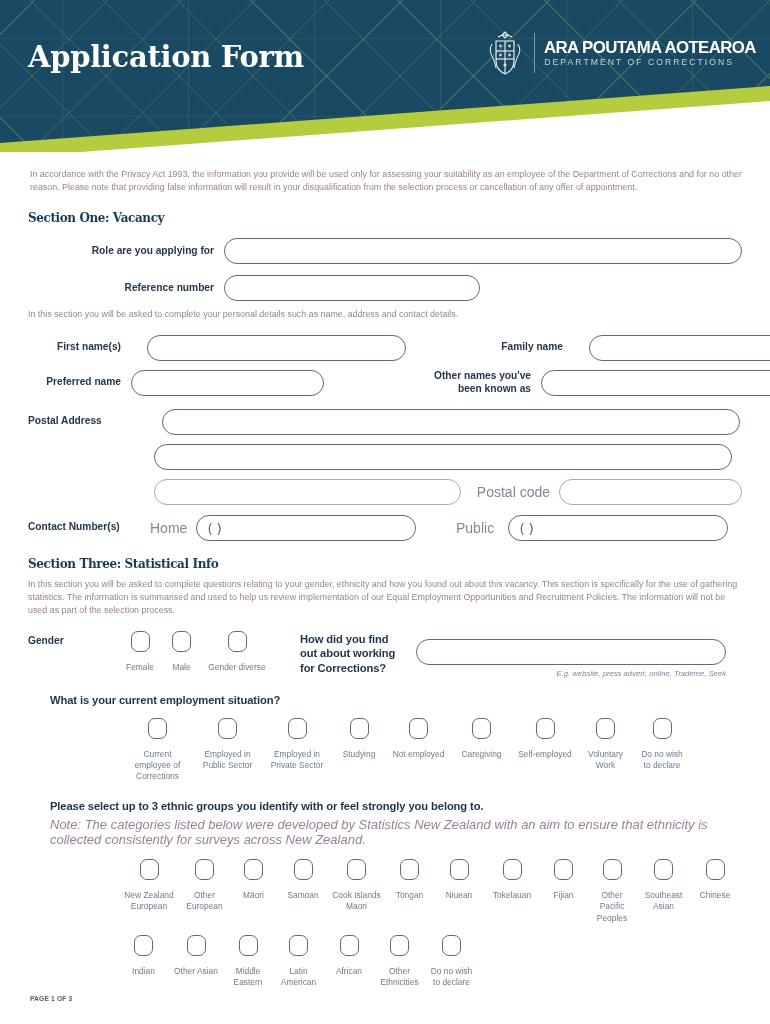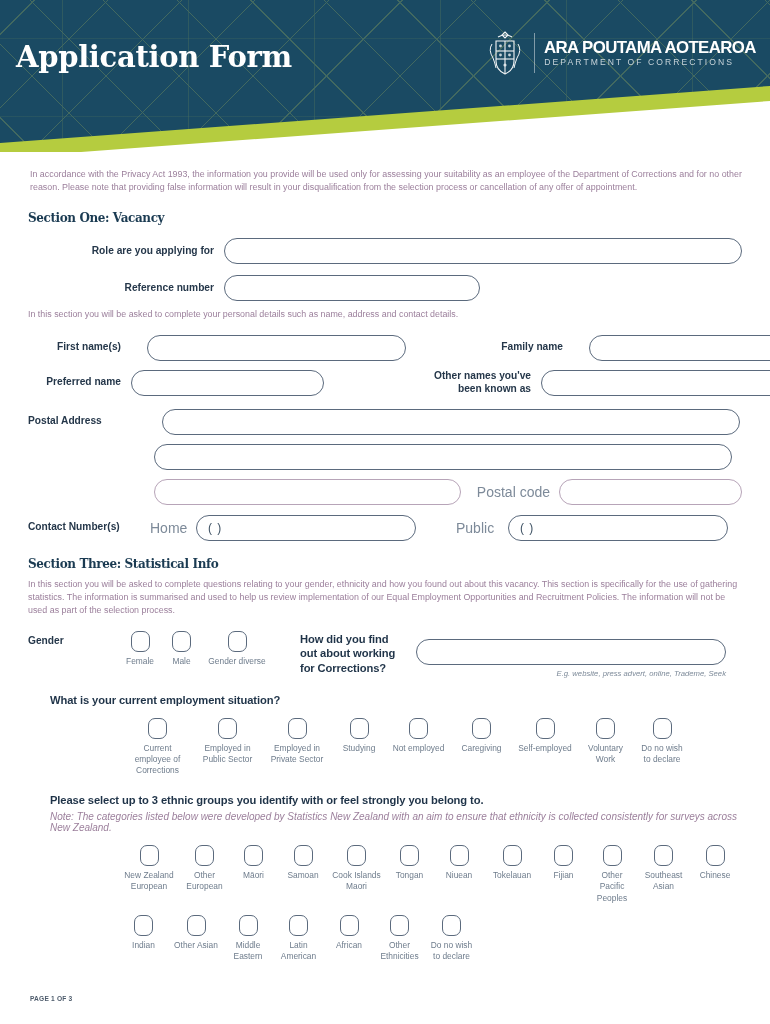--- a/index.html
+++ b/index.html
@@ -40,21 +40,21 @@
       repeating-linear-gradient(to bottom, transparent 0 38px, rgba(159,178,90,.35) 38px 39px, transparent 39px 78px);
   }
   .header-green {
     position: absolute;
     inset: 0;
     background-color: #b5cc3f;
     clip-path: polygon(0 143px, 770px 86px, 770px 101px, 0 158px);
   }
   .header-title {
     position: absolute;
-    left: 16px;
+    left: 28px;
     top: 40px;
     color: #ffffff;
     font-family: "DejaVu Serif", serif;
     font-size: 29px;
     font-weight: bold;
     letter-spacing: -0.3px;
   }
 
   
   .logo {
@@ -159,40 +159,40 @@
 
   
   .q-title {
     color: #1f3348;
     font-size: 11.2px;
     font-weight: bold;
     letter-spacing: -0.1px;
   }
   .q-note {
     color: #9b7f9b;
-    font-size: 10px;
+    font-size: 13px;
     font-style: italic;
     margin-top: 5px;
   }
 
   .cbrow { display: flex; align-items: flex-start; }
   .cbitem {
     display: flex;
     flex-direction: column;
     align-items: center;
     flex: 0 0 auto;
   }
   .cbox {
     width: 19px; height: 21px;
     border: 1px solid #5b6a7d;
     border-radius: 7px;
     background: #fff;
   }
   .cblabel {
-    margin-top: 4px;
+    margin-top: 10px;
     color: #6e7c8c;
     font-size: 8.4px;
     line-height: 1.32;
     text-align: center;
     white-space: pre-line;
   }
 
   .footer {
     position: absolute;
     left: 30px;

